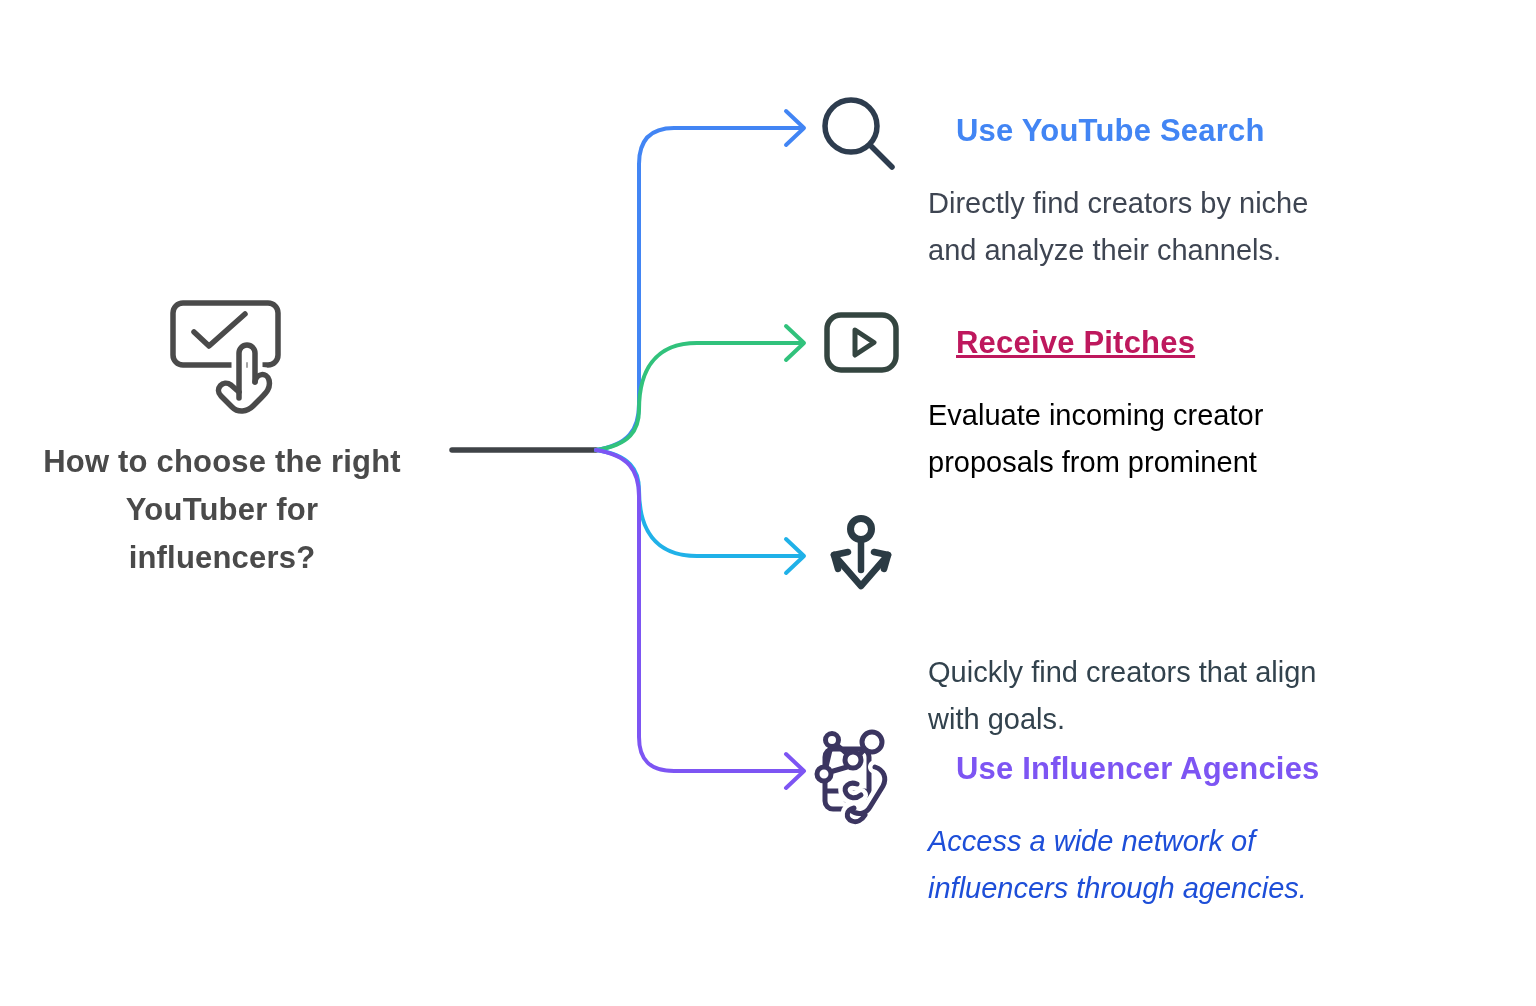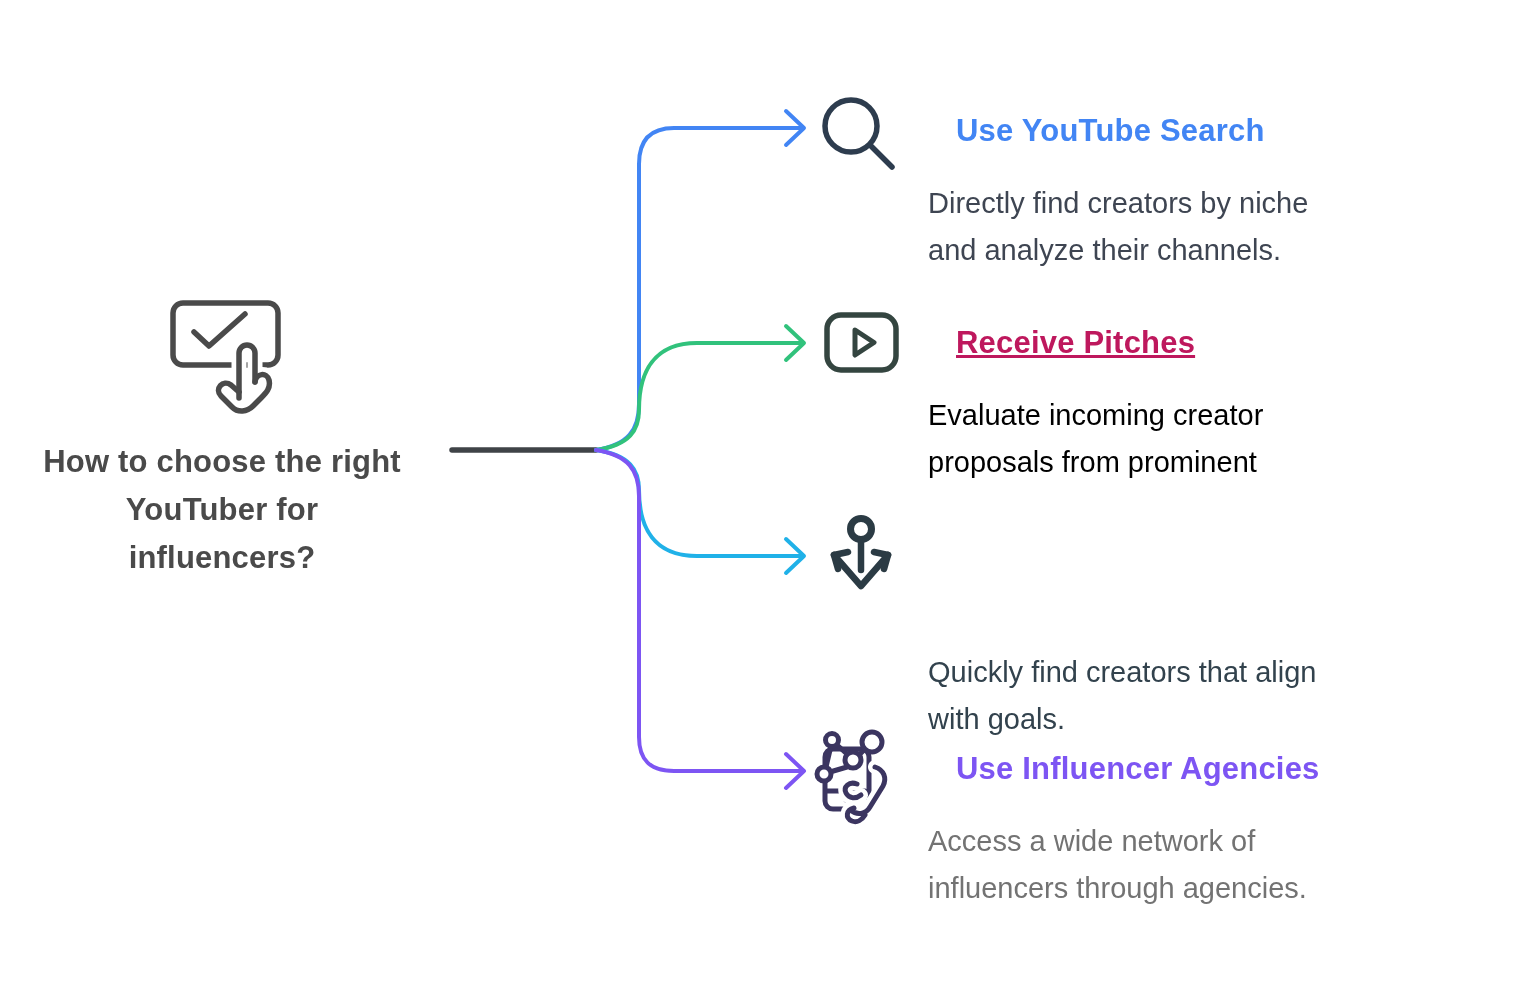--- a/index.html
+++ b/index.html
@@ -122,18 +122,18 @@
       <path d="M63 40 c9 3 12 11 8 19 l-13 21 c-4 7 -13 9 -19 3 m6 -26 c-8 -3 -14 3 -11 9 3 6 10 6 15 2 m-7 13 c-8 2 -9 10 -2 13 5 2 10 -1 13 -6" stroke="#ffffff" stroke-width="14"></path>
       <path d="M63 40 c9 3 12 11 8 19 l-13 21 c-4 7 -13 9 -19 3 m6 -26 c-8 -3 -14 3 -11 9 3 6 10 6 15 2 m-7 13 c-8 2 -9 10 -2 13 5 2 10 -1 13 -6"></path>
       <path d="M24 17 L36 28 M52 23 L47 28 M35 40 L18 45 M19 19 L14 40"></path>
       <circle cx="20" cy="13" r="6.5" fill="#ffffff"></circle>
       <circle cx="60" cy="15" r="10" fill="#ffffff"></circle>
       <circle cx="41" cy="33" r="8" fill="#ffffff"></circle>
       <circle cx="12" cy="47" r="7" fill="#ffffff"></circle>
     </g>
   </svg>
   <div class="abs branch-heading h4" style="color: rgb(125, 85, 243);">Use Influencer Agencies</div>
-  <div class="abs branch-body b4" style="color: #737373;">
+  <div class="abs branch-body b4" style="color: #1d4ed8; font-style: italic;">
     <div>Access a wide network of</div>
     <div>influencers through agencies.</div>
   </div>
 
 </div>
 
 </body></html>

